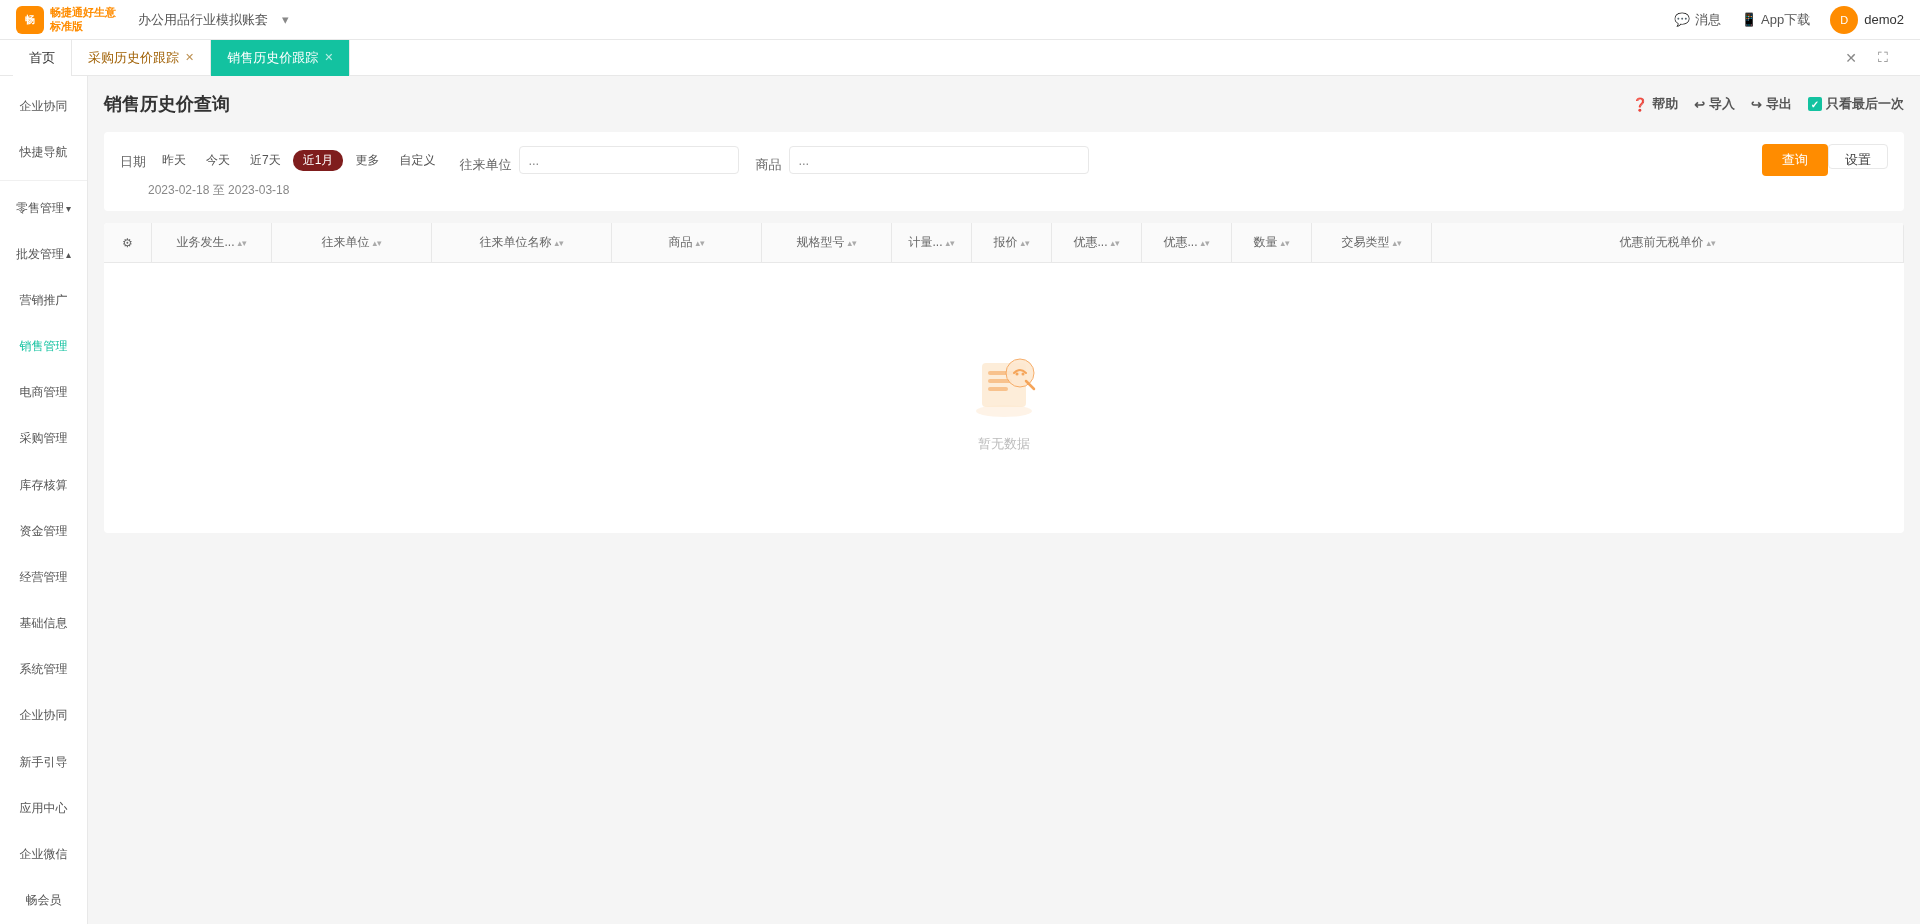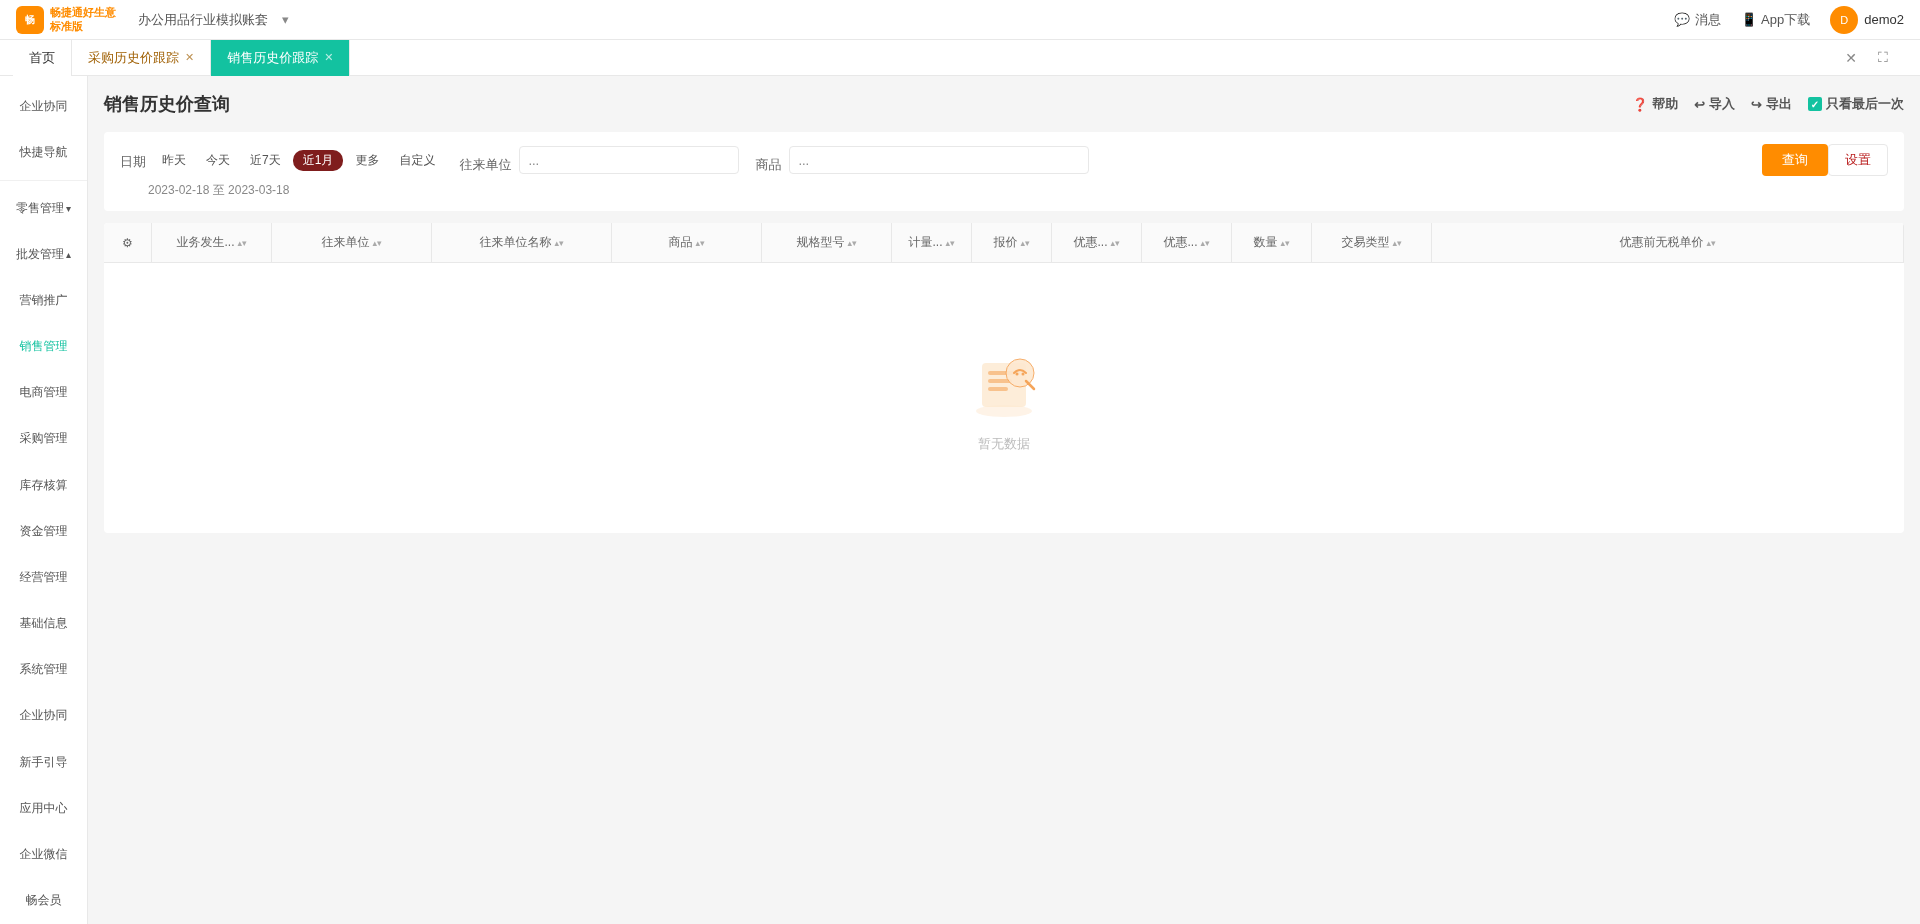--- a/index.html
+++ b/index.html
@@ -54,21 +54,21 @@
     .filter-item { display: flex; align-items: flex-end; gap: 8px; }
     .filter-label { color: #666; font-size: 13px; white-space: nowrap; }
     .date-buttons { display: flex; align-items: center; gap: 4px; }
     .date-btn { padding: 2px 8px; border-radius: 3px; cursor: pointer; font-size: 12px; color: #555; background: transparent; border: none; }
     .date-btn.active { background: #7f1d1d; color: #fff; border-radius: 10px; padding: 2px 10px; }
     .date-range { font-size: 12px; color: #888; margin-top: 4px; }
     .filter-input { width: 220px; border: 1px solid #e8e8e8; border-radius: 4px; padding: 4px 8px; font-size: 13px; color: #333; display: flex; align-items: center; justify-content: space-between; cursor: pointer; height: 28px; }
     .filter-input .dots { color: #888; }
     .filter-actions { margin-left: auto; display: flex; gap: 0; }
     .btn-query { background: #ff8c00; color: #fff; border: none; border-radius: 4px; padding: 6px 20px; cursor: pointer; font-size: 13px; height: 32px; }
-    .btn-settings { background: #fff; color: #b91c1c; border: 1px solid #e8e8e8; border-radius: 4px; padding: 6px 16px; cursor: pointer; font-size: 13px; height: 32px; }
+    .btn-settings { background: #fff; color: #404040; border: 1px solid #e8e8e8; border-radius: 4px; padding: 6px 16px; cursor: pointer; font-size: 13px; height: 25px; }
 
     
     .table-container { background: #fff; border-radius: 4px; overflow: hidden; }
     .table-header { display: flex; align-items: center; background: #fafafa; border-bottom: 1px solid #e8e8e8; height: 40px; }
     .th-cell { display: flex; align-items: center; justify-content: center; gap: 3px; padding: 0 8px; font-size: 12px; color: #666; font-weight: 500; border-right: 1px solid #e8e8e8; height: 100%; white-space: nowrap; cursor: pointer; user-select: none; }
     .th-cell .sort-icon { font-size: 9px; color: #aaa; display: flex; flex-direction: column; gap: 0; }
     .th-settings { width: 48px; flex-shrink: 0; }
     .th-1 { width: 120px; flex-shrink: 0; }
     .th-2 { width: 160px; flex-shrink: 0; }
     .th-3 { width: 180px; flex-shrink: 0; }

